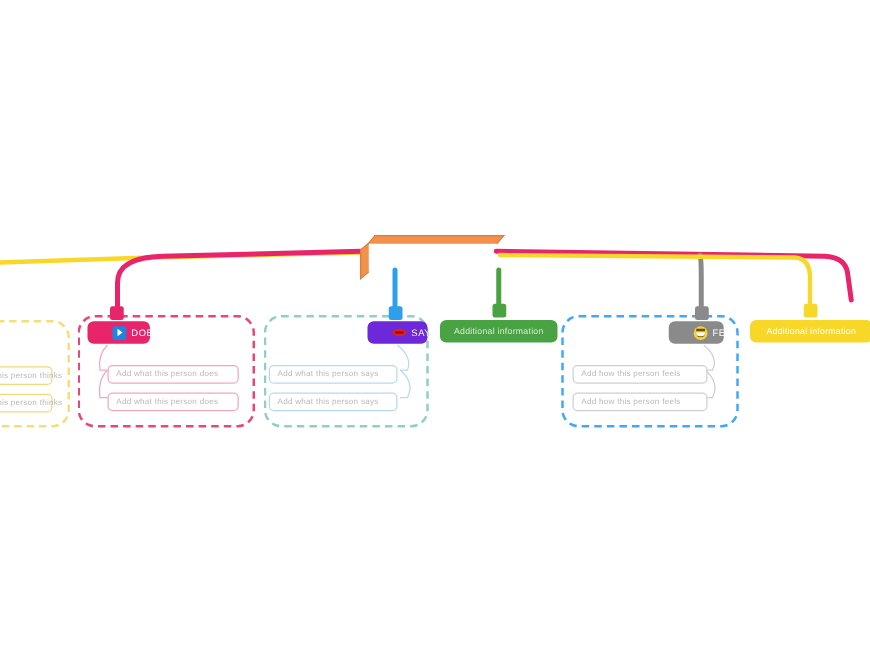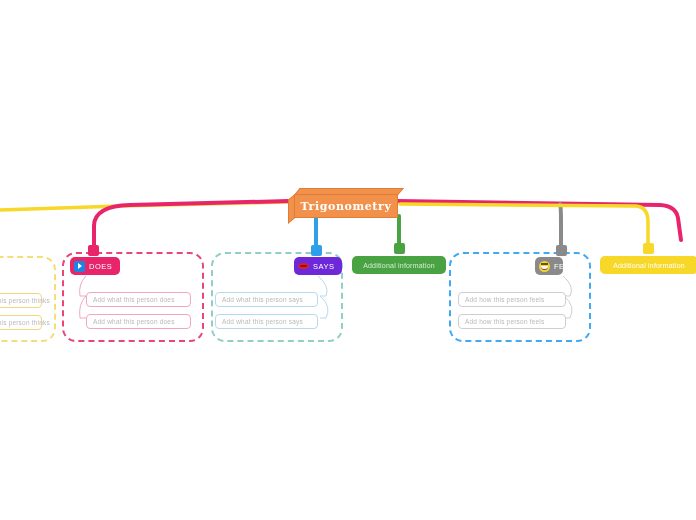--- a/index.html
+++ b/index.html
@@ -98,21 +98,21 @@
   .group.g-feels   { border-color: #3fa9f5; }
 
   
   .badge {
     position: absolute;
     height: 18px;
     border-radius: 5px;
     display: flex;
     align-items: center;
     gap: 4px;
-    padding: 0 8px 0 4px;
+    padding: 0 8px 0 20px;
     box-sizing: border-box;
     z-index: 30;
     white-space: nowrap;
   }
   .badge-text {
     font-size: 7.5px;
     color: #ffffff;
     letter-spacing: 0.5px;
     font-weight: normal;
   }
@@ -263,23 +263,20 @@
     <path d="M 86 276 Q 78 284 80 296 L 86 296 M 86 296 Q 78 304 80 318 L 86 318" stroke="#f3a6c2" stroke-width="1" fill="none"></path>
 
     <path d="M 318 276 Q 330 286 326 296 L 320 296 M 320 296 Q 332 306 326 318 L 320 318" stroke="#b7d9ef" stroke-width="1" fill="none"></path>
 
     <path d="M 563 276 Q 575 286 570 296 L 564 296 M 564 296 Q 576 306 570 318 L 564 318" stroke="#cfcfcf" stroke-width="1" fill="none"></path>
   </svg>
 
   <div class="root-box">
     <div class="root-top"></div>
     <div class="root-side"></div>
-    <div class="root-face">
-      <span class="root-label">Trigonometry</span>
-    </div>
   </div>
 
   <div class="group g-thinks" style="left:-56px; top:256px; width:112px; height:86px;"></div>
   <div class="leaf l-thinks" style="left:-42px; top:293px; width:84px;">
     <span class="leaf-text">Add what this person thinks</span>
   </div>
   <div class="leaf l-thinks" style="left:-42px; top:315px; width:84px;">
     <span class="leaf-text">Add what this person thinks</span>
   </div>
 
@@ -321,21 +318,21 @@
 
   <div class="stub s-green" style="left:394px; top:243px;"></div>
   <div class="info-node n-green" style="left:352px; top:256px; width:94px;">
     <span class="info-text">Additional information</span>
   </div>
 
   <div class="group g-feels" style="left:449px; top:252px; width:142px; height:90px;"></div>
 
   <div class="stub s-feels" style="left:556px; top:245px;"></div>
 
-  <div class="badge b-feels" style="left:535px; top:257px; width:28px;">
+  <div class="badge b-feels" style="left:535px; top:257px; width:44px;">
     <span class="bicon smiley">
       <span class="face"></span>
     </span>
     <span class="badge-text">FEELS</span>
   </div>
 
   <div class="leaf l-feels" style="left:458px; top:292px; width:108px;">
     <span class="leaf-text">Add how this person feels</span>
   </div>
   <div class="leaf l-feels" style="left:458px; top:314px; width:108px;">

